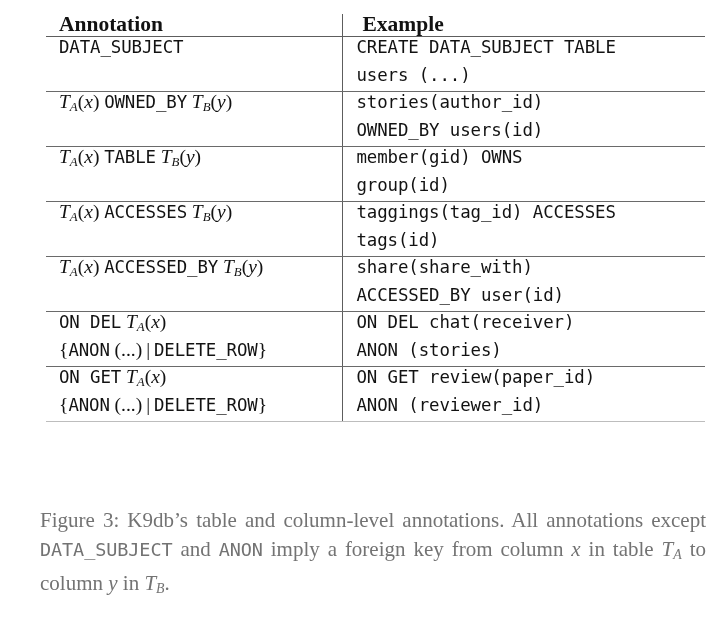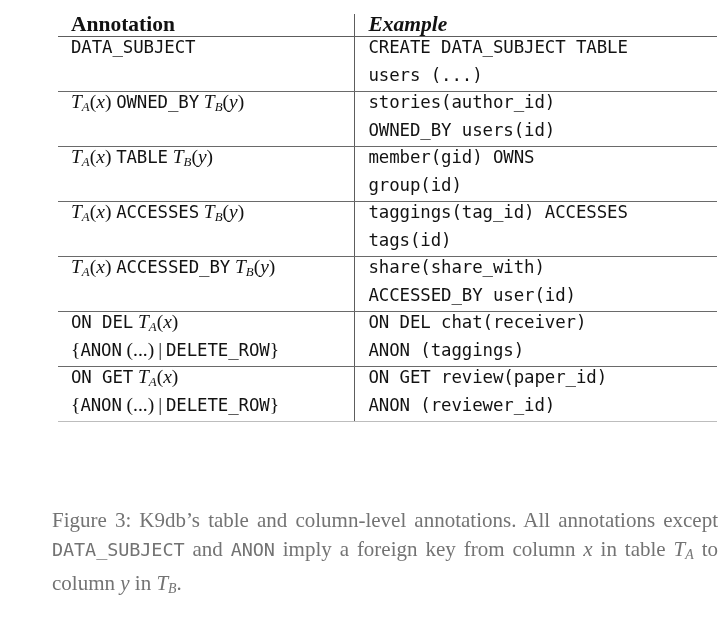--- a/index.html
+++ b/index.html
@@ -12,21 +12,21 @@
     height: 625px;
     position: relative;
     overflow: hidden;
     font-family: "Liberation Serif", "DejaVu Serif", serif;
     color: #121212;
     -webkit-font-smoothing: antialiased;
   }
 
   #figure-root {
     position: absolute;
-    left: 12px; top: 0;
+    left: 0; top: 0;
     width: 710px;
     height: 625px;
   }
 
   
   .annot-table {
     position: absolute;
     left: 46px;
     top: 14px;
     width: 659px;
@@ -45,21 +45,21 @@
 
   
   thead th {
     font-weight: bold;
     font-size: 21.5px;
     line-height: 1.0;
     padding: 2px 0 7px 0;
     border-bottom: 1.6px solid #5d5d5d;
   }
   thead th.col-annotation { padding-left: 13px; }
-  thead th.col-example    { padding-left: 14px; border-left: 1.6px solid #5d5d5d; font-style: italic; }
+  thead th.col-example    { padding-left: 20px; border-left: 1.6px solid #5d5d5d; }
 
   
   tbody td {
     font-size: 19px;
     line-height: 1.0;
     padding: 5px 0 7px 0;
     border-bottom: 1.3px solid #6a6a6a;
   }
   tbody td.col-annotation { padding-left: 13px; }
   tbody td.col-example    { padding-left: 14px; border-left: 1.6px solid #5d5d5d; }
@@ -193,21 +193,21 @@
             <span class="cell-line"><span class="tt">ACCESSED_BY user(id)</span></span>
           </td>
         </tr>
         <tr>
           <td class="col-annotation">
             <span class="cell-line"><span class="tt">ON&nbsp;DEL</span> <span class="mi">T<sub>A</sub></span><span class="paren">(</span><span class="mi">x</span><span class="paren">)</span></span>
             <span class="cell-line"><span class="rm">{</span><span class="tt">ANON</span> <span class="rm">(...)</span><span class="rm"> | </span><span class="tt">DELETE_ROW</span><span class="rm">}</span></span>
           </td>
           <td class="col-example">
             <span class="cell-line"><span class="tt">ON DEL chat(receiver)</span></span>
-            <span class="cell-line"><span class="tt">ANON (taggings)</span></span>
+            <span class="cell-line"><span class="tt">ANON (stories)</span></span>
           </td>
         </tr>
         <tr>
           <td class="col-annotation">
             <span class="cell-line"><span class="tt">ON&nbsp;GET</span> <span class="mi">T<sub>A</sub></span><span class="paren">(</span><span class="mi">x</span><span class="paren">)</span></span>
             <span class="cell-line"><span class="rm">{</span><span class="tt">ANON</span> <span class="rm">(...)</span><span class="rm"> | </span><span class="tt">DELETE_ROW</span><span class="rm">}</span></span>
           </td>
           <td class="col-example">
             <span class="cell-line"><span class="tt">ON GET review(paper_id)</span></span>
             <span class="cell-line"><span class="tt">ANON (reviewer_id)</span></span>

